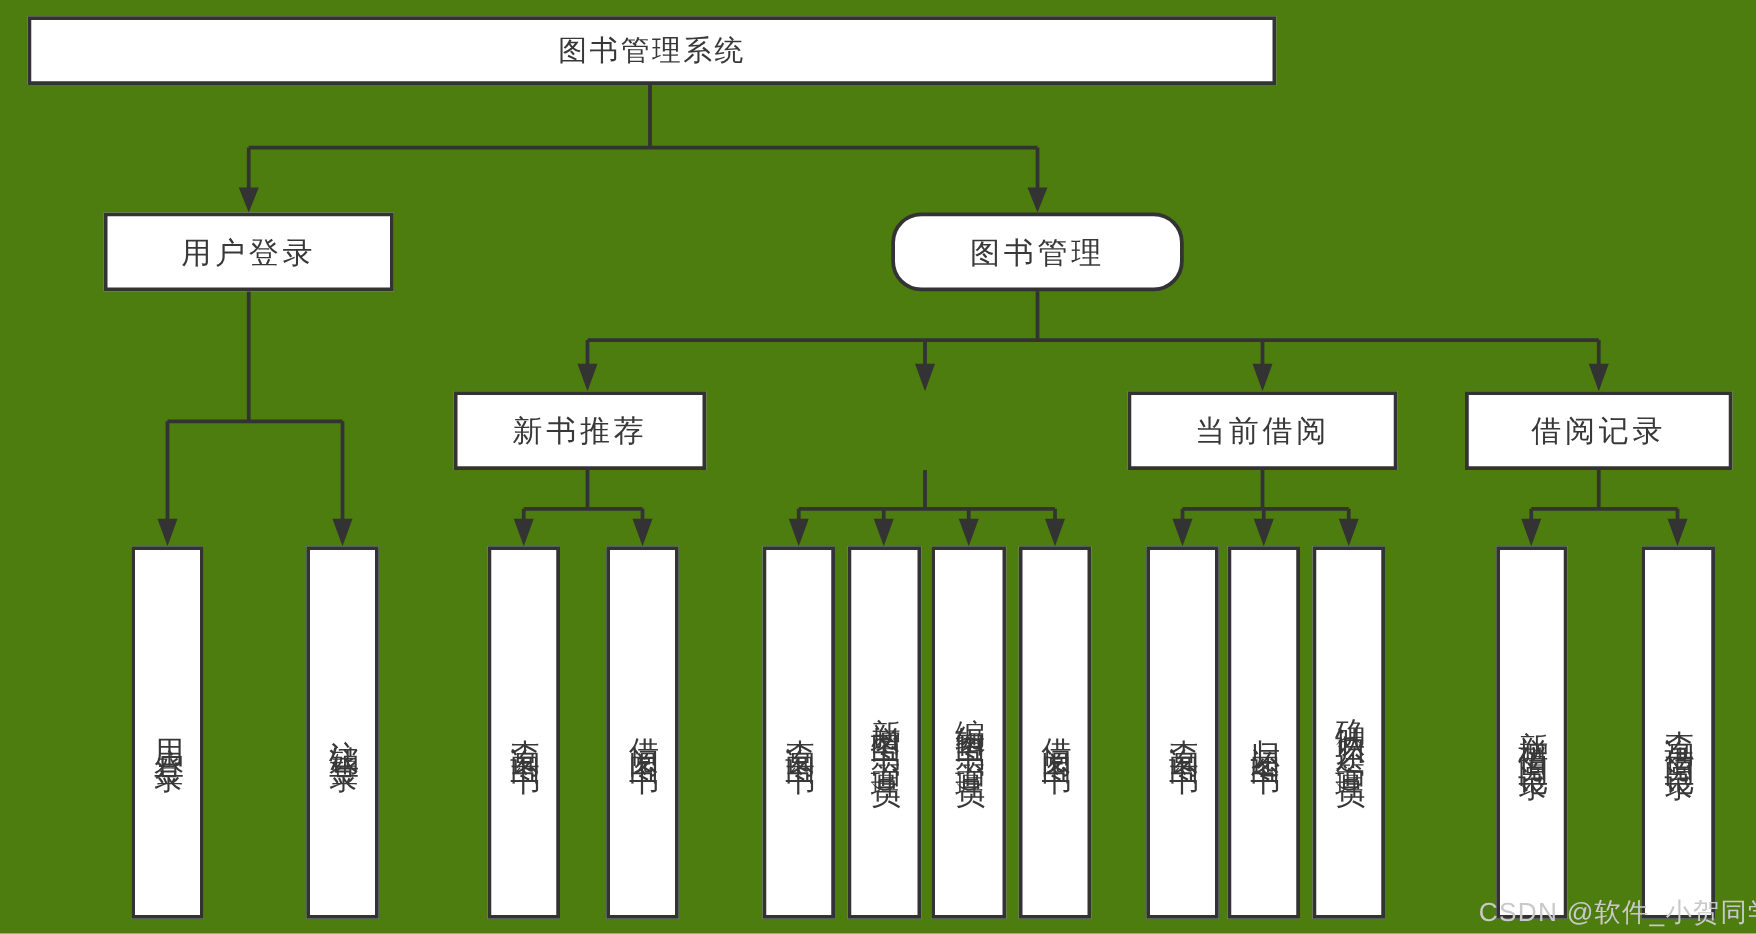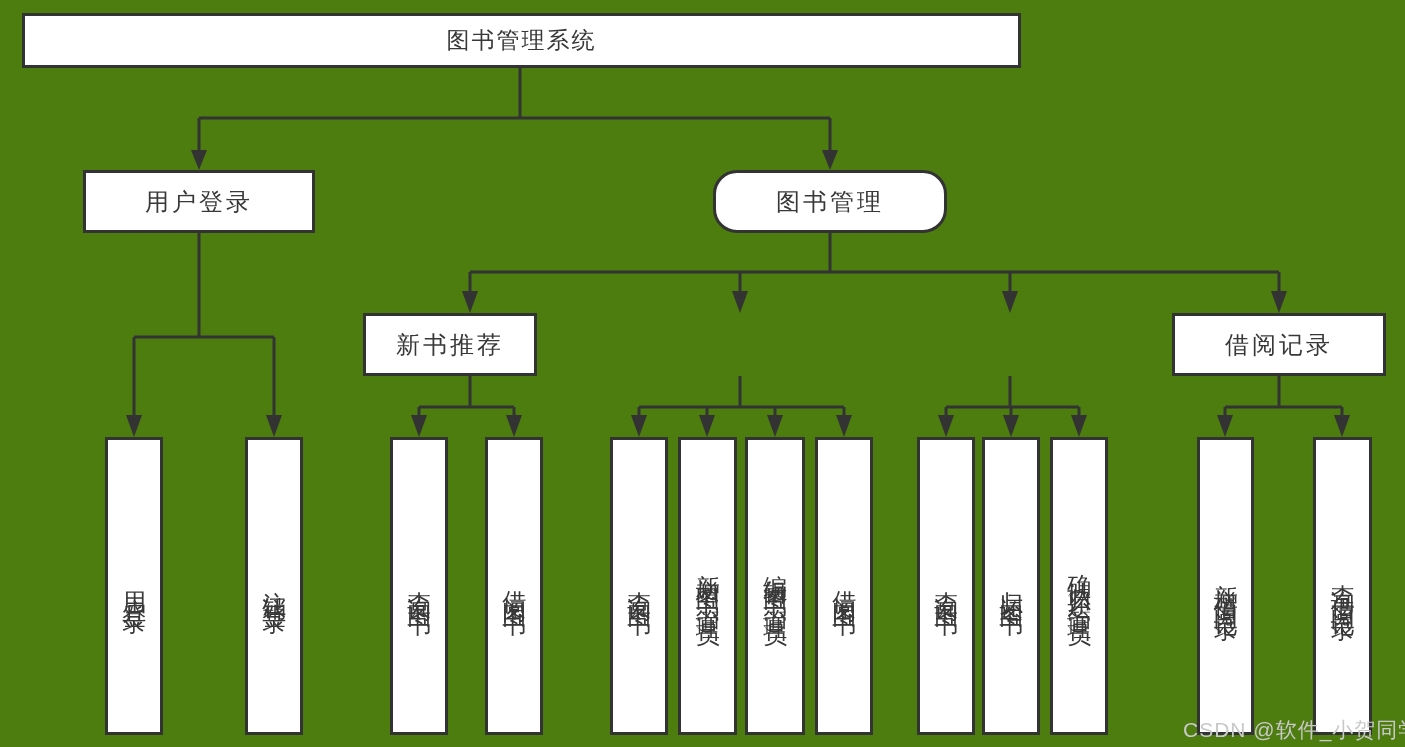--- a/index.html
+++ b/index.html
@@ -77,22 +77,25 @@
     <span>图书管理系统</span>
   </div>
 
   <div class="node hnode" style="left:83px; top:170px; width:232px; height:63px;">
     <span>用户登录</span>
   </div>
   <div class="node hnode" style="left:713px; top:170px; width:234px; height:63px;border-radius:24px;">
     <span>图书管理</span>
   </div>
 
-  <div class="node hnode" style="left:363px; top:313px; width:174px; height:63px;">
+  <div class="node hnode" style="left:363px; top:313px; width:202px; height:63px;">
     <span>新书推荐</span>
+  </div>
+  <div class="node hnode" style="left:902px; top:313px; width:216px; height:63px;">
+    <span>当前借阅</span>
   </div>
   <div class="node hnode" style="left:1172px; top:313px; width:214px; height:63px;font-family:Liberation Mono, monospace;">
     <span>借阅记录</span>
   </div>
 
   <div class="node leaf" style="left:105px; top:437px; width:58px; height:298px;">
     <span>用户登录</span>
   </div>
   <div class="node leaf" style="left:245px; top:437px; width:58px; height:298px;">
     <span>注销登录</span>

